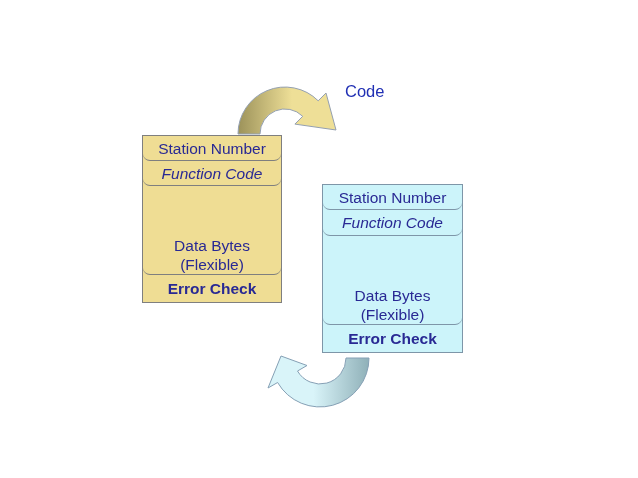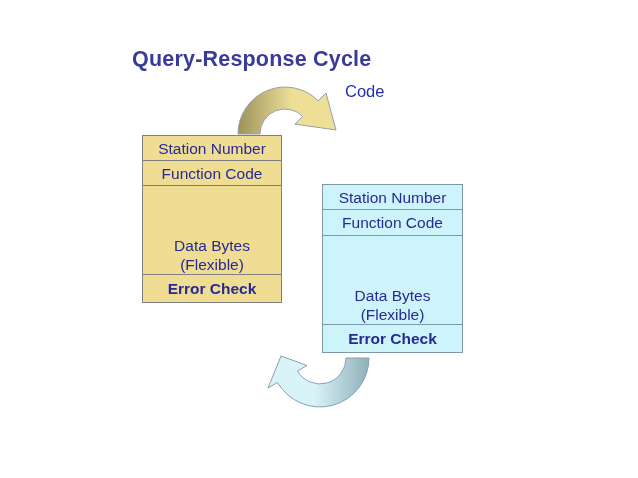--- a/index.html
+++ b/index.html
@@ -47,33 +47,33 @@
     background:var(--response-frame-fill);
     border-color:var(--response-frame-border);
   }
   .response-frame .row{border-bottom:1px solid var(--response-frame-border);}
   .frame .row{
     box-sizing:border-box;
     display:flex;align-items:center;justify-content:center;
     font-size:15.5px;line-height:19px;
     color:var(--cell-text);
     white-space:nowrap;
+    border-radius:7px;
   }
   .frame .row:last-child{border-bottom:none;}
   .frame .r1{height:28px;}
-  .frame .r2{height:28px;}
+  .frame .r2{height:28px;font-style:italic;}
   .frame .r3{flex:1;flex-direction:column;justify-content:space-between;padding-top:6px;margin-top:44px;}
   .frame .r4{height:30px;font-weight:bold;}
 </style>
 </head>
 <body>
 
 <div class="slide">
 
-  <h1 class="title">Query-Response Cycle</h1>
 
   <svg class="arrow top-arrow" width="116" height="62" viewBox="0 0 116 62" aria-hidden="true">
     <defs>
       <linearGradient id="qgrad" x1="0" y1="0" x2="1" y2="0">
         <stop offset="0" style="stop-color:var(--query-arrow-dark)"></stop>
         <stop offset="0.55" style="stop-color:var(--query-arrow-light)"></stop>
         <stop offset="1" style="stop-color:var(--query-arrow-light)"></stop>
       </linearGradient>
     </defs>
     <path d="M10,55 A47,47 0 0 1 90.2,21.8 L98,14 L108,51 L66.9,45.1 L74.7,37.3 A25,25 0 0 0 32,55 Z" fill="url(#qgrad)" stroke="var(--query-arrow-outline)" stroke-width="1" stroke-linejoin="round"></path>

